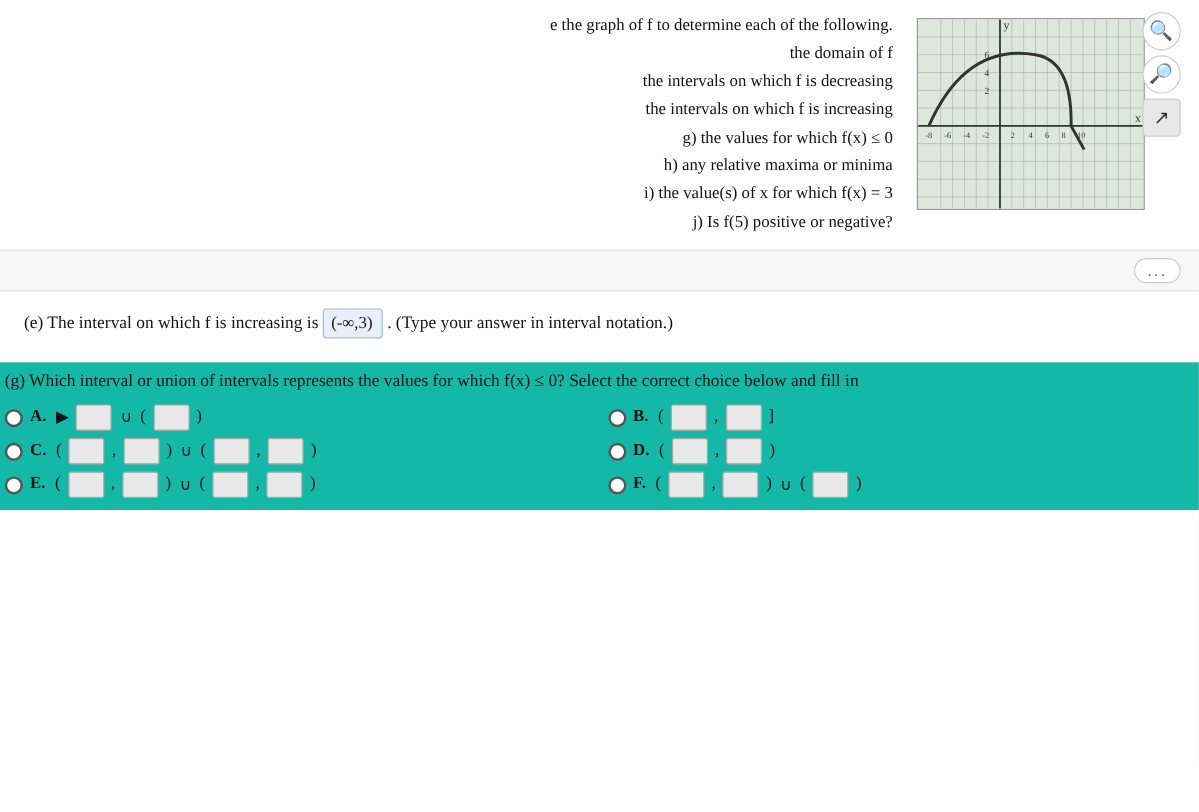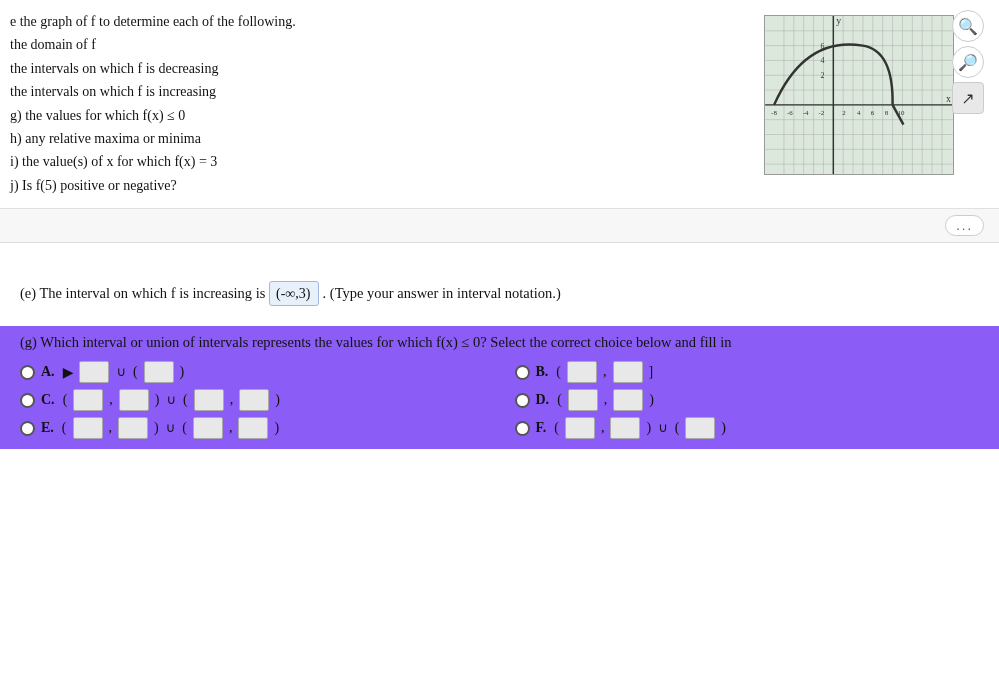--- a/index.html
+++ b/index.html
@@ -19,20 +19,21 @@
       position: relative;
     }
 
     
     .top-section {
       display: flex;
       padding: 10px 15px 10px 10px;
       background: #fff;
       border-bottom: 1px solid #e0e0e0;
       position: relative;
+      text-align: right;
     }
 
     .questions-list {
       flex: 1;
       font-size: 14px;
       line-height: 1.6;
       color: #111;
       padding-right: 20px;
     }
 
@@ -125,42 +126,41 @@
     .answers-section {
       padding: 14px 20px 10px 20px;
       background: #fff;
     }
 
     .answer-row {
       font-size: 14.5px;
       color: #111;
       margin-bottom: 10px;
       line-height: 1.5;
-      margin-top: 24px;
     }
 
     .answer-row span.label {
       font-weight: normal;
     }
 
     .answer-box {
       display: inline-block;
       background: #e8f0fb;
       border: 1px solid #a0b8e0;
       border-radius: 3px;
       padding: 1px 6px;
       font-size: 14px;
       color: #111;
       min-width: 50px;
     }
 
     
     .choices-section {
-      padding: 8px 20px 10px 20px;
-      background: #8b5cf6;
+      padding: 8px 20px 10px 4px;
+      background: #14b8a6;
     }
 
     .choices-question {
       font-size: 14.5px;
       color: #111;
       margin-bottom: 10px;
     }
 
     .choices-grid {
       display: grid;

